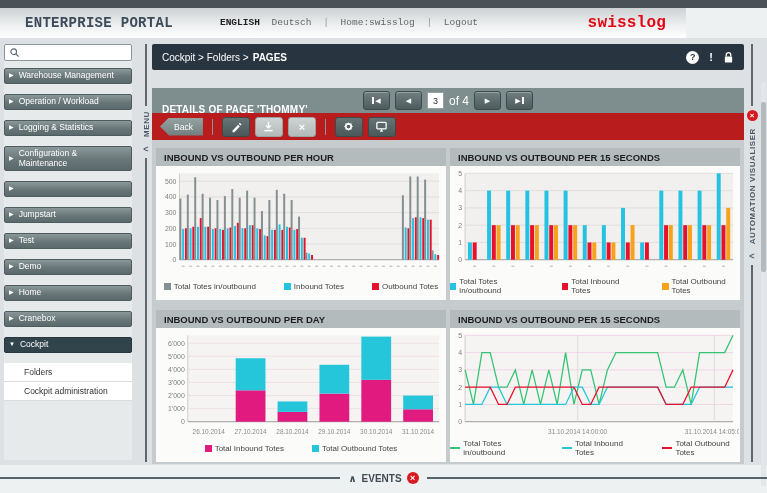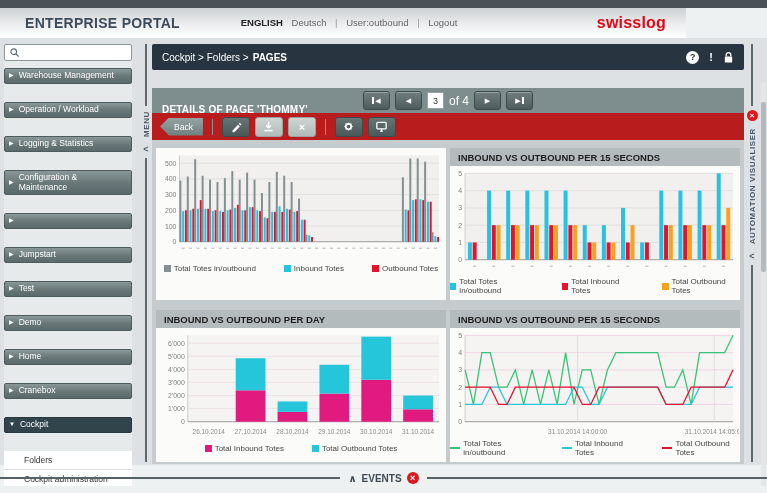--- a/index.html
+++ b/index.html
@@ -2,39 +2,39 @@
 <html><head>
 <meta charset="utf-8">
 <style>
   * { margin:0; padding:0; box-sizing:border-box; }
   body { background:#f3f5f6; font-family:"Liberation Sans","DejaVu Sans",sans-serif; }
   #app { position:relative; width:767px; height:493px; background:#eef1f2; overflow:hidden; }
 
   
   .top-strip { position:absolute; left:0; top:0; width:767px; height:8px; background:#4b5257; }
   header { position:absolute; left:0; top:8px; width:686px; height:30px;
-           background:linear-gradient(180deg,#cdd1d3 0%,#eceeef 55%,#ffffff 100%); }
+           background:linear-gradient(180deg,#cdd1d3 0%,#eceeef 55%,#ffffff 100%);font-family:Liberation Mono, monospace; }
   .brand { position:absolute; left:25px; top:7px; font-size:14px; font-weight:bold; color:#3c4c5a; letter-spacing:.3px; }
   .topnav { position:absolute; left:0; right:0; top:9px; text-align:center; font-size:9.5px; color:#666; }
   .topnav span { margin:0 3px; }
   .lang-active { font-weight:bold; color:#222;padding-left:12px; }
   .nav-sep { color:#999; }
   .logo { position:absolute; right:20px; top:6px; font-size:16px; font-weight:bold; color:#e30613; letter-spacing:.2px; }
 
   
   .workspace { position:absolute; left:0; top:38px; width:767px; height:427px; background:#dde1e3; }
 
   
   .sidebar { position:absolute; left:4px; top:6px; width:128px; height:416px; background:#e7eaea; }
   .search { display:flex; align-items:center; gap:4px; height:17px; background:#fff; border:1px solid #8d9799; border-radius:2px; padding:0 4px; margin-bottom:7px; }
   .search input { flex:1; border:none; outline:none; background:transparent; font-size:9px; min-width:0; }
   .menu-item { display:flex; align-items:center; gap:5px; min-height:16px;
     background:linear-gradient(180deg,#8b9899 0%,#687678 55%,#5a696b 100%);
     border:1px solid #4e5c5e; border-radius:2px; color:#fff; font-size:8.5px;
-    padding:2px 4px; margin-bottom:18px; cursor:pointer; line-height:9.5px; }
+    padding:2px 4px; margin-bottom:10px; cursor:pointer; line-height:9.5px; }
   .menu-item.expanded { background:#31434b; border-color:#283740; }
   .tri { font-size:6px; flex:none; }
   .menu-sub { background:#fff; color:#333; font-size:8.5px; padding:4px 4px 4px 20px; border-bottom:1px solid #dadedf; cursor:pointer; }
 
   
   .vtab { position:absolute; top:6px; width:16px; height:418px; display:flex; flex-direction:column; align-items:center; }
   .vtab.left { left:138px; } .vtab.right { left:744px; }
   .vline { width:2px; background:#5d686d; }
   .vtext { writing-mode:vertical-rl; transform:rotate(180deg); font-size:8px; font-weight:bold; color:#4c5a68; letter-spacing:.6px; margin:5px 0; }
   .chev { font-size:9px; font-weight:bold; color:#4c5a68; margin:2px 0 4px; }
@@ -101,21 +101,21 @@
 
 <div id="app">
   <div class="top-strip"></div>
 
   <header>
     <span class="brand">ENTERPRISE PORTAL</span>
     <div class="topnav">
       <span class="lang-active">ENGLISH</span>
       <span>Deutsch</span>
       <span class="nav-sep">|</span>
-      <span>User:outbound</span>
+      <span>Home:swisslog</span>
       <span class="nav-sep">|</span>
       <span>Logout</span>
     </div>
     <span class="logo">swisslog</span>
   </header>
 
   <div class="workspace">
 
     <aside class="sidebar">
       <div class="search">
@@ -248,20 +248,21 @@
           <svg width="13" height="13" viewBox="0 0 14 14">
             <rect x="2" y="2.5" width="10" height="7" rx="1" fill="none" stroke="#fff" stroke-width="1.4"></rect>
             <path d="M5.5 12h3M7 9.5V12" stroke="#fff" stroke-width="1.3"></path>
           </svg>
         </div>
       </div>
 
       <div class="charts-bg"></div>
 
       <div class="panel p0">
+        <div class="panel-title">INBOUND VS OUTBOUND PER HOUR</div>
         <div class="panel-body">
           <svg class="chart" viewBox="0 0 290 110">
               <rect x="22.6" y="7" width="261.4" height="87" fill="#f1f0ee"></rect>
               <text x="19.6" y="96.5" text-anchor="end" font-size="7" fill="#808080">0</text>
               <line x1="22.6" y1="78.18181818181819" x2="284" y2="78.18181818181819" stroke="#dddcda" stroke-width="0.8"></line>
               <text x="19.6" y="80.68181818181819" text-anchor="end" font-size="7" fill="#808080">100</text>
               <line x1="22.6" y1="62.36363636363636" x2="284" y2="62.36363636363636" stroke="#dddcda" stroke-width="0.8"></line>
               <text x="19.6" y="64.86363636363636" text-anchor="end" font-size="7" fill="#808080">200</text>
               <line x1="22.6" y1="46.54545454545455" x2="284" y2="46.54545454545455" stroke="#dddcda" stroke-width="0.8"></line>
               <text x="19.6" y="49.04545454545455" text-anchor="end" font-size="7" fill="#808080">300</text>

